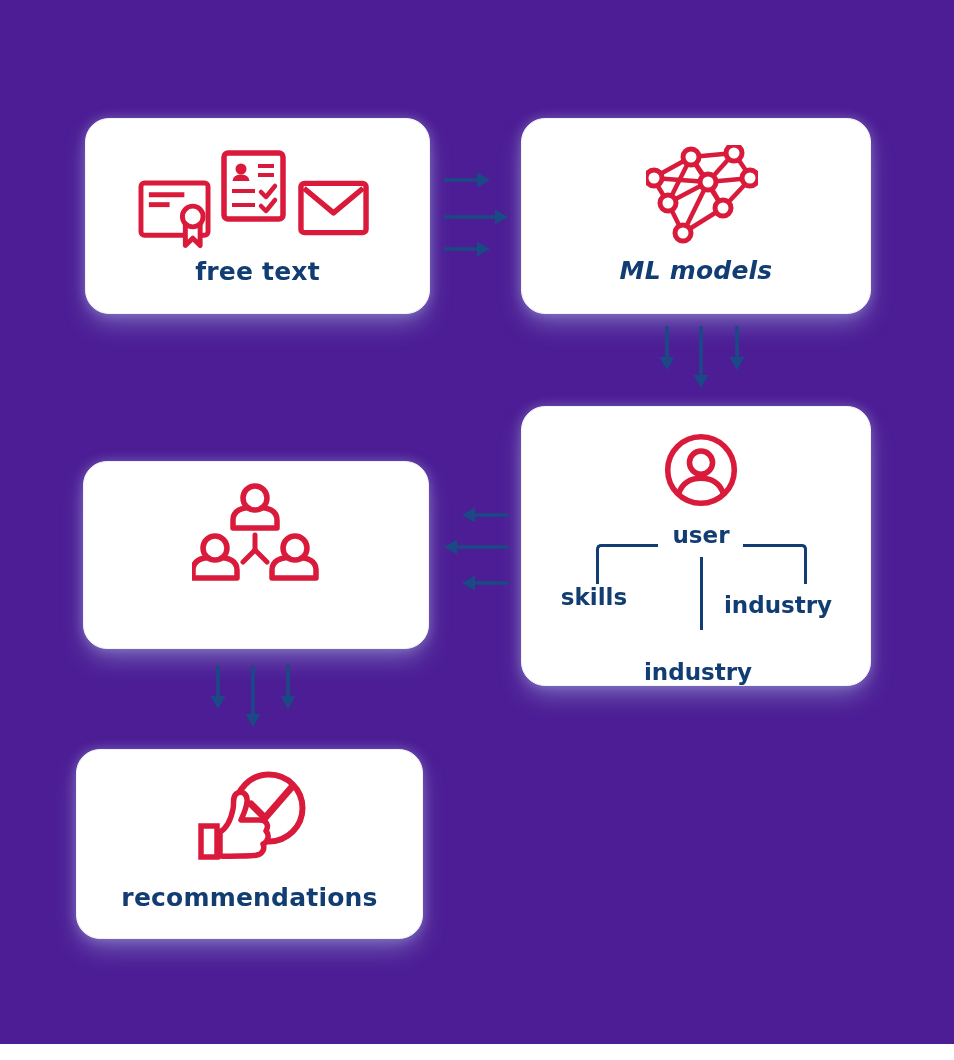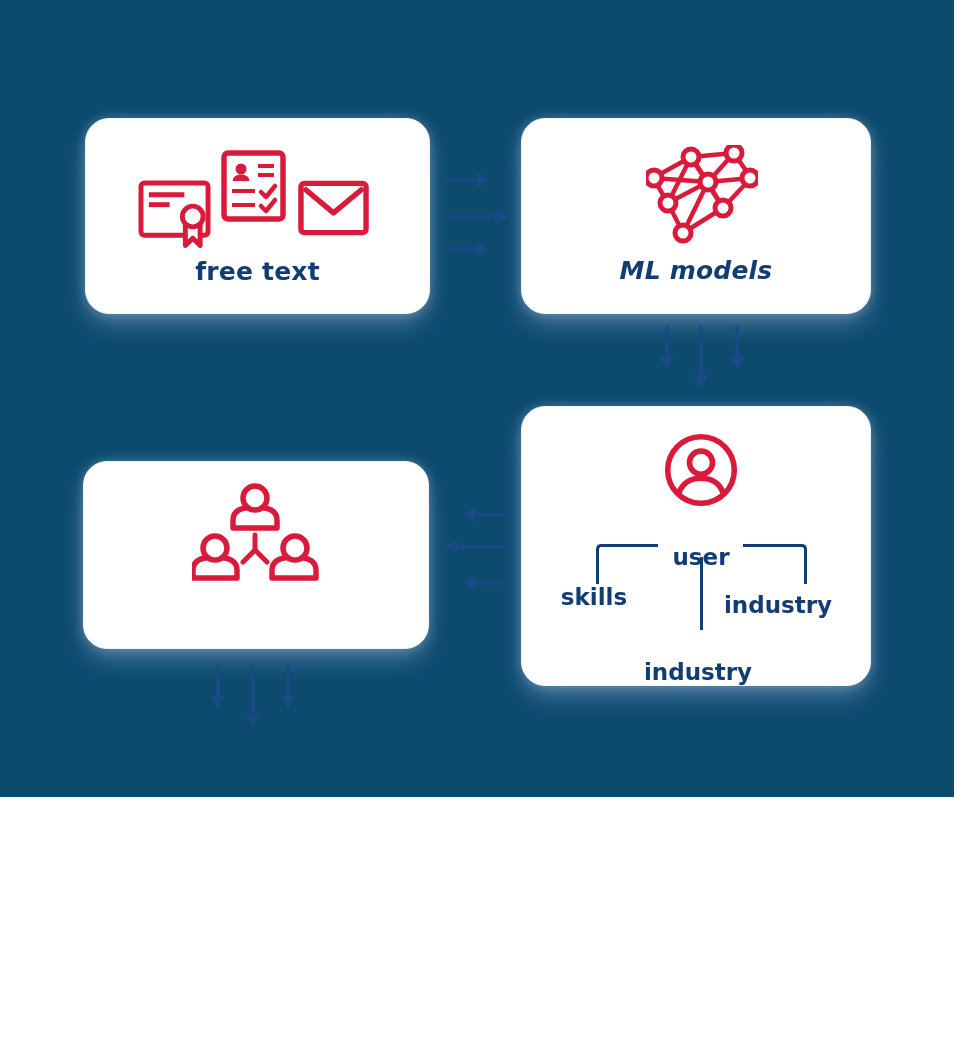--- a/index.html
+++ b/index.html
@@ -3,21 +3,21 @@
 <meta charset="utf-8">
 <style>
   :root{
     --red:#da1a3b;
     --navy:#123d73;
     --arrow:#1a4a85;
   }
   *{box-sizing:border-box;}
   html,body{margin:0;padding:0;background:#ffffff;}
   body{width:954px;height:1060px;overflow:hidden;font-family:"DejaVu Sans","Liberation Sans",sans-serif;}
-  .canvas{position:relative;width:954px;height:797px;background:#0c4a6e;}
+  .canvas{position:relative;width:954px;height:1044px;background:#4c1d95;}
   .card{
     position:absolute;
     background:#ffffff;
     border:1px solid #f0f3fa;
     border-radius:24px;
     box-shadow:0 12px 26px -4px rgba(170,192,230,.45), 0 0 12px rgba(198,212,240,.32);
   }
   .card-label{
     position:absolute;left:0;right:0;text-align:center;
     color:var(--navy);font-weight:bold;font-size:25px;letter-spacing:.2px;
@@ -136,21 +136,21 @@
     <svg class="abs" style="left:142px;top:26px;" width="74" height="74" viewBox="0 0 80 80">
       <circle class="stroke-red" cx="40" cy="40" r="36" stroke-width="6"></circle>
       <path class="stroke-red" d="M16 65 Q22 49 40 49 Q58 49 64 65" stroke-width="6"></path>
       <circle cx="40" cy="32" r="12.5" fill="#fff" stroke="var(--red)" stroke-width="6"></circle>
     </svg>
 
     <div class="connector conn-left" style="left:74px;top:137px;width:62px;height:40px;"></div>
     <div class="connector conn-right" style="left:221px;top:137px;width:64px;height:40px;"></div>
     <div class="connector conn-stem" style="left:178px;top:150px;width:3px;height:73px;"></div>
 
-    <span class="tree-label" style="left:179px;top:150px;">user</span>
+    <span class="tree-label" style="left:179px;top:128px;">user</span>
     <span class="tree-label" style="left:72px;top:190px;">skills</span>
     <span class="tree-label" style="left:256px;top:198px;">industry</span>
     <span class="tree-label" style="left:176px;top:238px;margin-top:27px;">industry</span>
   </div>
 
   <div>
     <svg class="abs" style="left:462px;top:506px;" width="46" height="18" viewBox="0 0 46 18">
       <line x1="13" y1="9" x2="46" y2="9" stroke="var(--arrow)" stroke-width="3.6"></line>
       <polygon points="13,1.5 0,9 13,16.5" fill="var(--arrow)"></polygon>
     </svg>
@@ -192,14 +192,23 @@
     <svg class="abs" style="left:244px;top:665px;" width="18" height="62" viewBox="0 0 18 62">
       <line x1="9" y1="0" x2="9" y2="49" stroke="var(--arrow)" stroke-width="3.6"></line>
       <polygon points="1.5,49 16.5,49 9,62" fill="var(--arrow)"></polygon>
     </svg>
     <svg class="abs" style="left:279px;top:665px;" width="18" height="44" viewBox="0 0 18 44">
       <line x1="9" y1="0" x2="9" y2="31" stroke="var(--arrow)" stroke-width="3.6"></line>
       <polygon points="1.5,31 16.5,31 9,44" fill="var(--arrow)"></polygon>
     </svg>
   </div>
 
+  <div class="card" style="left:76px;top:749px;width:347px;height:190px;">
+    <svg class="abs" style="left:119px;top:19px;" width="112" height="96" viewBox="0 0 112 96">
+      <circle class="stroke-red" cx="73" cy="39" r="33.5" stroke-width="6"></circle>
+      <path class="stroke-red" d="M55 35 L69 49 L95 19" stroke-width="7" stroke-linecap="round" stroke-linejoin="round"></path>
+      <path d="M24 87 L24 63 C31 59 35 50 37 40 C38.5 32 36 29 40 25 C45.5 20.5 52 25 51 33 C50 41 47 46 45 51 L64 51 C71 51 73 57 70 62 C74 66 72 73 67 75 C69 79 67 85 61 86 C59 87 32 87.5 24 87 Z" fill="#fff" stroke="var(--red)" stroke-width="5.5" stroke-linejoin="round"></path>
+      <rect x="5" y="57" width="16" height="31" fill="#fff" stroke="var(--red)" stroke-width="5.5"></rect>
+    </svg>
+    <div class="card-label" style="top:133px;">recommendations</div>
+  </div>
 
 </div>
 
 </body></html>

